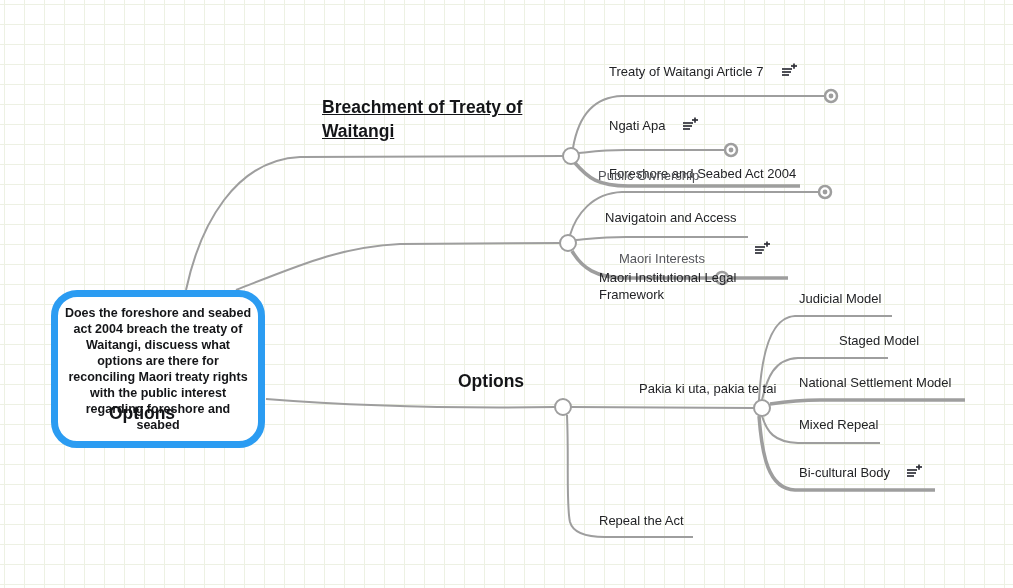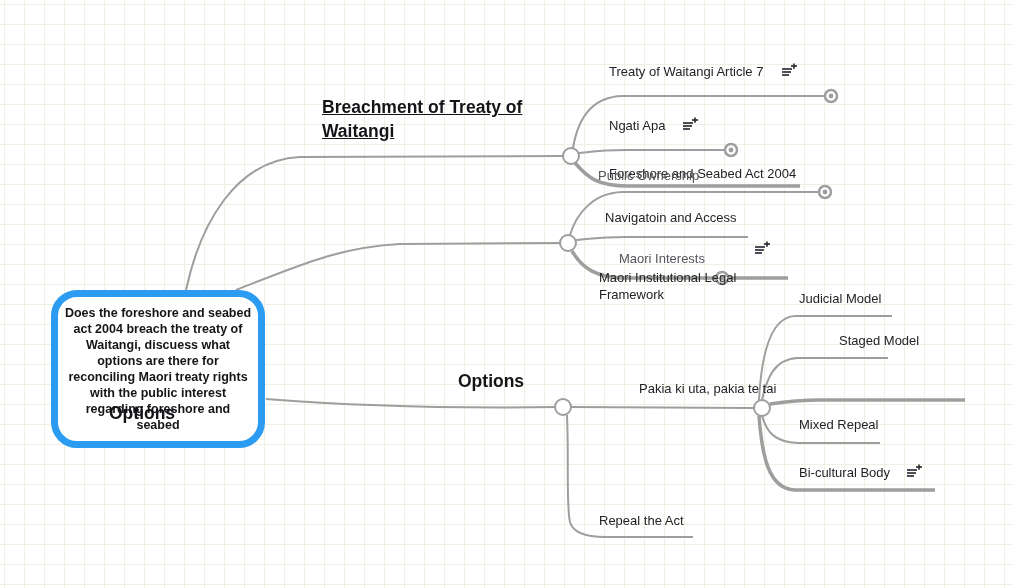--- a/index.html
+++ b/index.html
@@ -155,20 +155,21 @@
   </svg>
 
   <div class="leaf ghost" style="left:619px;top:251px;">Maori Interests</div>
 
   <div class="leaf" style="left:600px;top:381px;margin-left:39px;">Pakia ki uta, pakia te tai</div>
 
   <div class="leaf" style="left:599px;top:513px;">Repeal the Act</div>
 
   <div class="leaf" style="left:799px;top:291px;">Judicial Model</div>
   <div class="leaf" style="left:839px;top:333px;">Staged Model</div>
+  <div class="leaf" style="left:799px;top:375px;">National Settlement Model</div>
   <div class="leaf" style="left:799px;top:417px;">Mixed Repeal</div>
   <div class="leaf" style="left:799px;top:465px;">Bi-cultural Body</div>
   <svg class="note-icon" style="left:906px;top:464px;" viewBox="0 0 16 16">
     <g stroke="#2f3038" stroke-width="1.7" fill="none">
       <line x1="1" y1="6" x2="11" y2="6"></line>
         <line x1="1" y1="9" x2="10" y2="9"></line>
         <line x1="1" y1="12" x2="8" y2="12"></line>
       <line x1="10" y1="3" x2="16" y2="3"></line>
         <line x1="13" y1="0.5" x2="13" y2="5.8"></line>
     </g>

